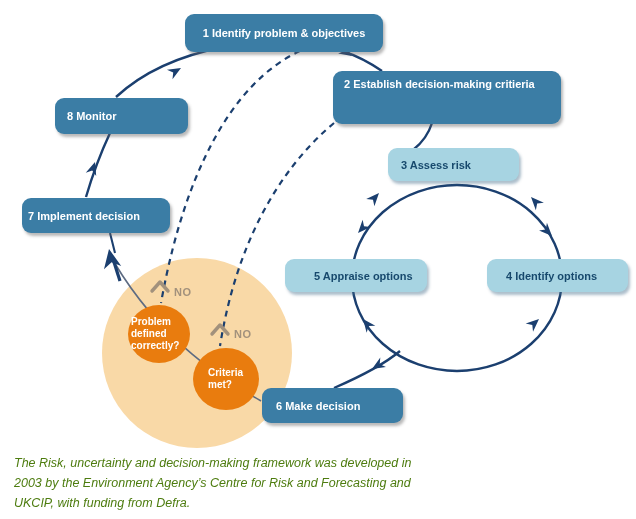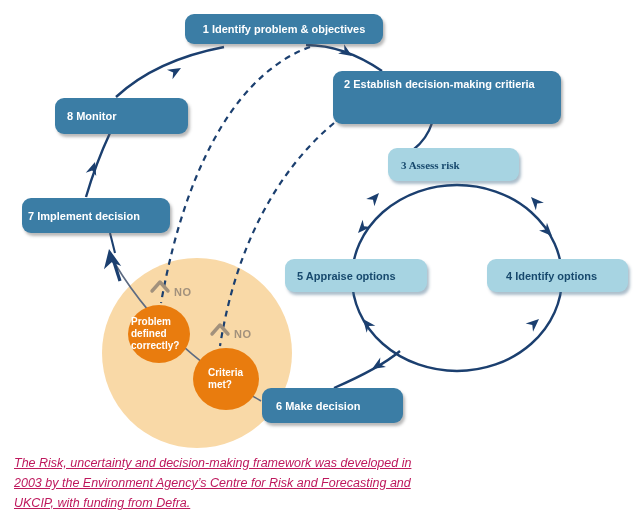--- a/index.html
+++ b/index.html
@@ -5,40 +5,40 @@
   html,body{margin:0;padding:0;background:#ffffff;}
   #page{position:relative;width:636px;height:519px;background:#ffffff;overflow:hidden;
         font-family:"Liberation Sans",sans-serif;}
   #diagram-svg{position:absolute;left:0;top:0;}
 
   .stage{position:absolute;border-radius:9px;font-weight:bold;font-size:11px;
          display:flex;align-items:center;box-sizing:border-box;white-space:nowrap;}
   .dark{background:var(--stage-dark,#3b7da5);color:#ffffff;box-shadow:2px 3px 3px rgba(100,100,100,.45);}
   .light{background:var(--stage-light,#a7d4e2);color:#17496d;box-shadow:2px 3px 3px rgba(70,110,140,.45);}
 
-  #stage1{left:185px;top:14px;width:198px;height:30px;justify-content:center;}
+  #stage1{left:185px;top:14px;width:198px;height:38px;justify-content:center;}
   #stage2{left:333px;top:71px;width:228px;height:53px;display:block;padding:7px 12px 0 11px;white-space:normal;}
   #stage2 .sub{font-size:9.5px;line-height:11.5px;margin-left:14px;margin-top:2px;width:180px;}
-  #stage3{left:388px;top:148px;width:131px;height:33px;padding-left:13px;font-family:Liberation Serif, serif;}
+  #stage3{left:388px;top:148px;width:131px;height:33px;padding-left:13px;}
   #stage4{left:487px;top:259px;width:141px;height:33px;padding-left:19px;}
-  #stage5{left:285px;top:259px;width:142px;height:33px;padding-left:12px;}
+  #stage5{left:285px;top:259px;width:142px;height:33px;padding-left:29px;}
   #stage6{left:262px;top:388px;width:141px;height:35px;padding-left:14px;}
   #stage7{left:22px;top:198px;width:148px;height:35px;padding-left:6px;}
   #stage8{left:55px;top:98px;width:133px;height:36px;padding-left:12px;}
 
   .decision{position:absolute;border-radius:50%;background:var(--decision-orange,#e97c0e);
             color:#fff;font-weight:bold;font-size:10px;line-height:12px;
             display:flex;align-items:center;justify-content:center;text-align:left;}
   #decision1{left:128px;top:305px;width:62px;height:58px;}
   #decision1 span{width:56px;}
   #decision2{left:193px;top:348px;width:66px;height:62px;}
   #decision2 span{width:46px;margin-left:10px;}
 
   #caption{position:absolute;left:14px;top:453px;font-style:italic;font-size:12.5px;
-           line-height:20px;color:#be185d;text-decoration:underline;}
+           line-height:20px;color:#4d7c0f;}
 </style>
 </head>
 <body>
 
 <div id="page" style="--stage-dark: #3b7da5; --stage-light: #a7d4e2; --decision-orange: #e97c0e;">
 
   <svg id="diagram-svg" width="636" height="450" viewBox="0 0 636 450">
 
     <circle cx="197" cy="353" r="95" fill="#f9d9a7"></circle>
 

